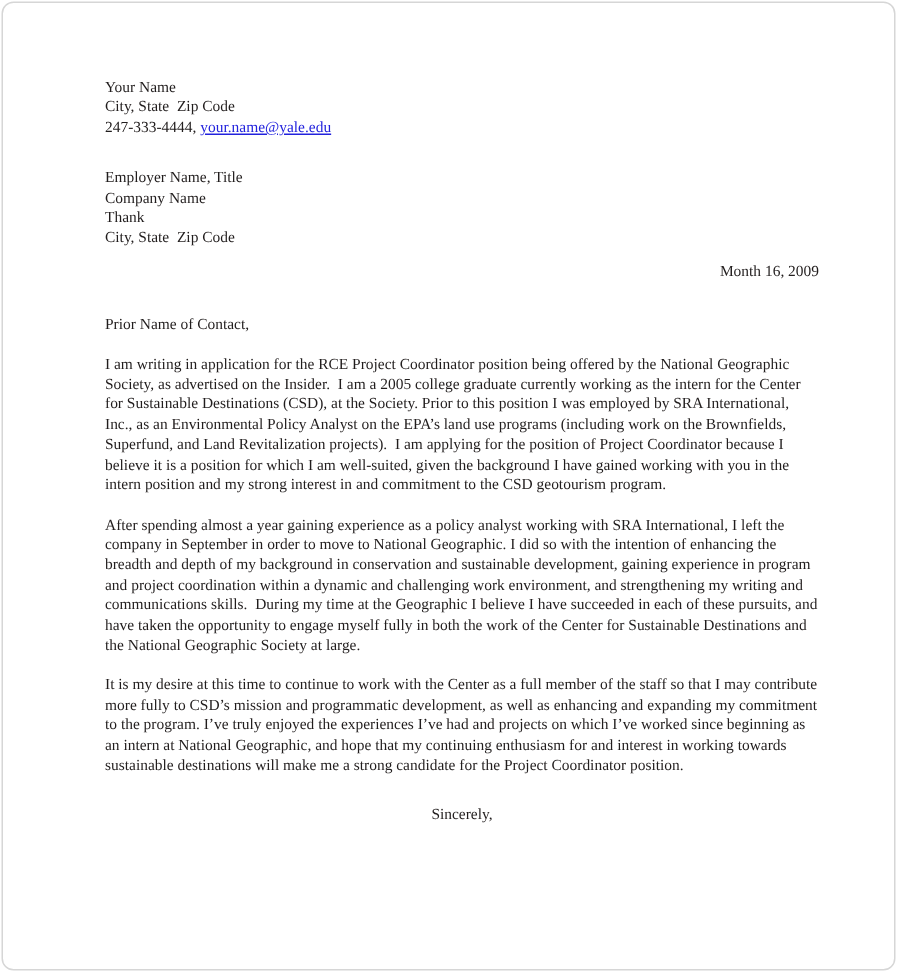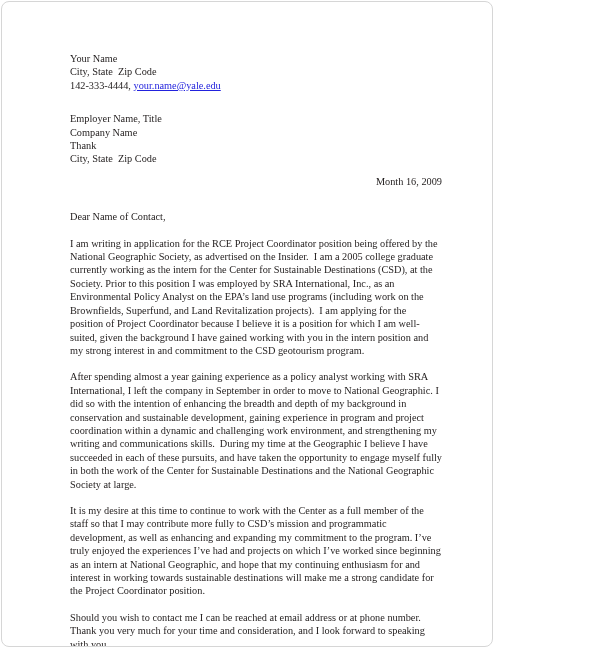--- a/index.html
+++ b/index.html
@@ -10,21 +10,21 @@
   body {
     width: 600px;
     height: 650px;
     font-family: "Liberation Serif", "DejaVu Serif", serif;
     color: #211d1d;
     overflow: hidden;
   }
   .page {
     position: absolute;
     top: 1px; left: 1px;
-    width: 492px; height: 646px;
+    width: 596px; height: 646px;
     background: #ffffff;
     border: 1px solid #d6d6d6;
     border-radius: 8px;
     box-sizing: border-box;
     overflow: hidden;
   }
   .letter {
     padding: 50px 50px 0 68px;
     font-size: 10.3px;
     line-height: 13.4px;
@@ -53,38 +53,37 @@
 </style>
 </head>
 <body>
 
 <div class="page">
   <div class="letter">
 
     <div class="sender-block">
       <div class="line">Your Name</div>
       <div class="line">City, State  Zip Code</div>
-      <div class="line"><span>142-333-4444, </span><a class="email-link">your.name@yale.edu</a></div>
+      <div class="line"><span>247-333-4444, </span><a class="email-link">your.name@yale.edu</a></div>
     </div>
 
     <div class="recipient-block">
       <div class="line">Employer Name, Title</div>
       <div class="line">Company Name</div>
       <div class="line">Thank</div>
       <div class="line">City, State  Zip Code</div>
     </div>
 
     <div class="date-line">Month 16, 2009</div>
 
-    <p class="line salutation"><span>Dear </span><strong>Name of Contact,</strong></p>
+    <p class="line salutation"><span>Prior </span><strong>Name of Contact,</strong></p>
 
     <p class="para">I am writing in application for the RCE Project Coordinator position being offered by the National Geographic Society, as advertised on the Insider.  I am a 2005 college graduate currently working as the intern for the Center for Sustainable Destinations (CSD), at the Society. Prior to this position I was employed by SRA International, Inc., as an Environmental Policy Analyst on the EPA’s land use programs (including work on the Brownfields, Superfund, and Land Revitalization projects).  I am applying for the position of Project Coordinator because I believe it is a position for which I am well-suited, given the background I have gained working with you in the intern position and my strong interest in and commitment to the CSD geotourism program.</p>
 
     <p class="para">After spending almost a year gaining experience as a policy analyst working with SRA International, I left the company in September in order to move to National Geographic. I did so with the intention of enhancing the breadth and depth of my background in conservation and sustainable development, gaining experience in program and project coordination within a dynamic and challenging work environment, and strengthening my writing and communications skills.  During my time at the Geographic I believe I have succeeded in each of these pursuits, and have taken the opportunity to engage myself fully in both the work of the Center for Sustainable Destinations and the National Geographic Society at large.</p>
 
     <p class="para">It is my desire at this time to continue to work with the Center as a full member of the staff so that I may contribute more fully to CSD’s mission and programmatic development, as well as enhancing and expanding my commitment to the program. I’ve truly enjoyed the experiences I’ve had and projects on which I’ve worked since beginning as an intern at National Geographic, and hope that my continuing enthusiasm for and interest in working towards sustainable destinations will make me a strong candidate for the Project Coordinator position.</p>
 
-    <p class="para closing-para"><span>Should you wish to contact me I can be reached at </span><strong>email address</strong><span> or at </span><strong>phone number</strong><span>.  Thank you very much for your time and consideration, and I look forward to speaking with you.</span></p>
 
     <p class="line signoff">Sincerely,</p>
 
   </div>
 </div>
 
 </body></html>

